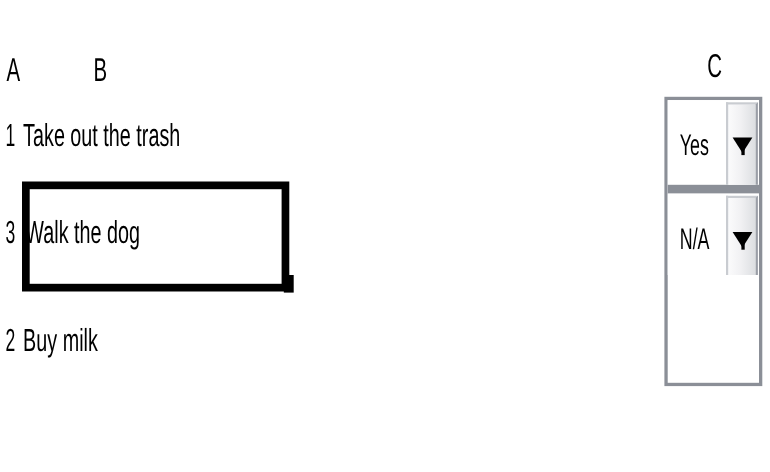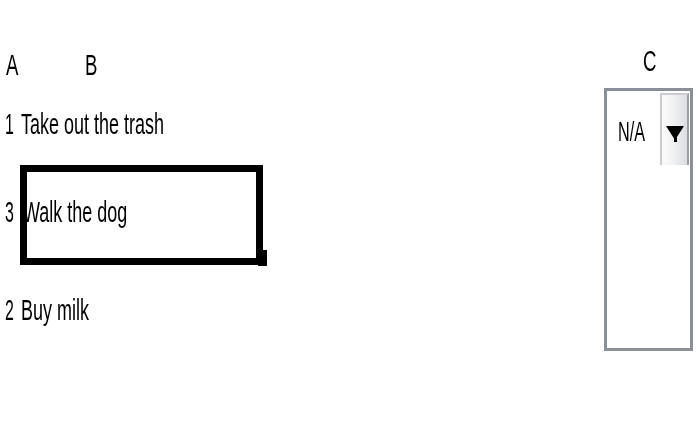--- a/index.html
+++ b/index.html
@@ -166,20 +166,27 @@
   <div class="task-label" style="left:23px; top:198px;">Walk the dog</div>
 
   <div id="selection-box"></div>
   <div id="fill-handle"></div>
 
   <div class="row-num" style="left:5px; top:296px;">2</div>
   <div class="task-label" style="left:21px; top:296px;">Buy milk</div>
 
   <div id="dropdown-stack">
 
+    <div class="dropdown">
+      <span class="dropdown-value">Yes</span>
+      <span class="dropdown-button">
+        <span class="arrow-glyph"></span>
+        <span class="arrow-stem"></span>
+      </span>
+    </div>
 
 
     <div class="dropdown">
       <span class="dropdown-value">N/A</span>
       <span class="dropdown-button">
         <span class="arrow-glyph"></span>
         <span class="arrow-stem"></span>
       </span>
     </div>
 

